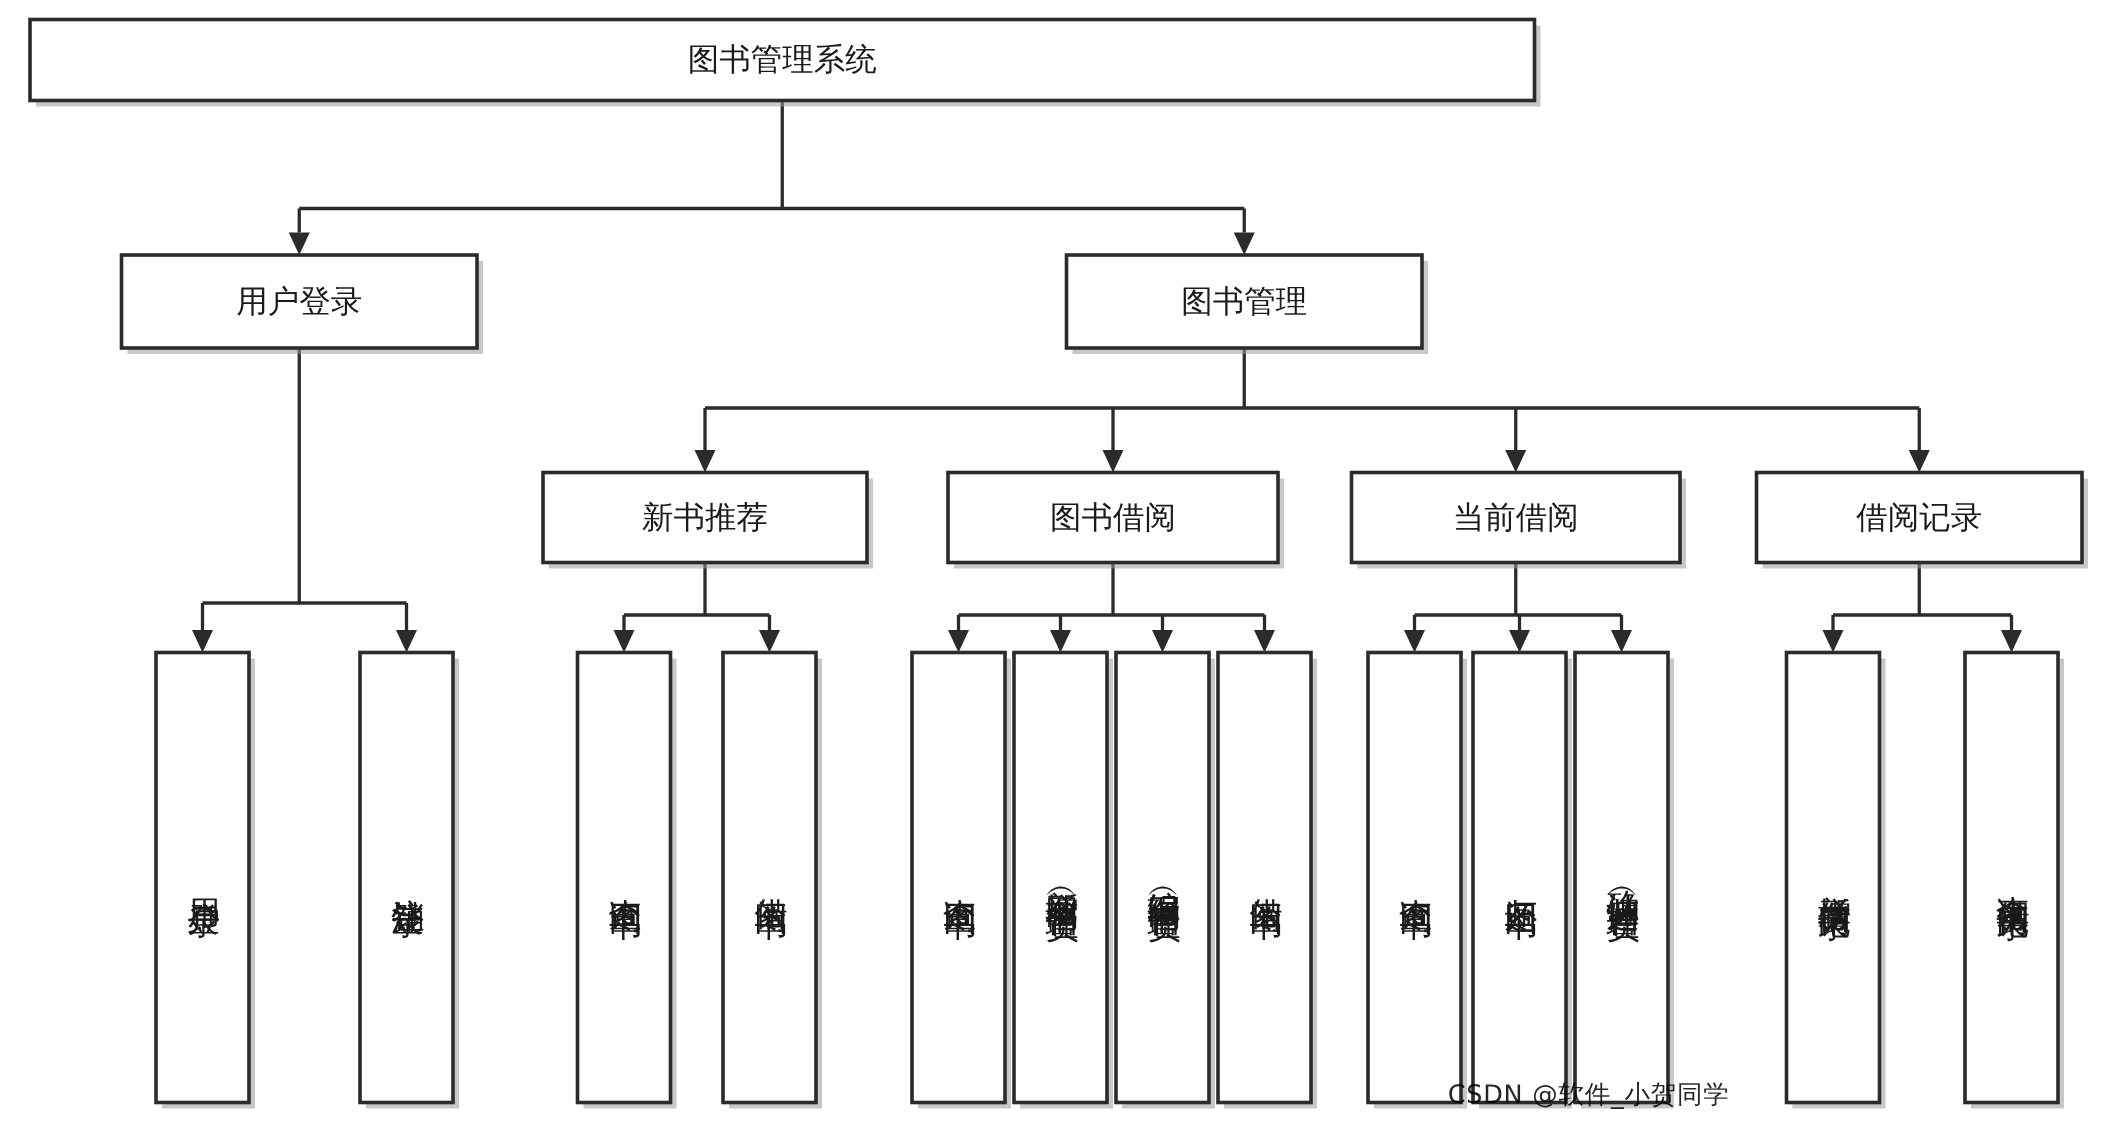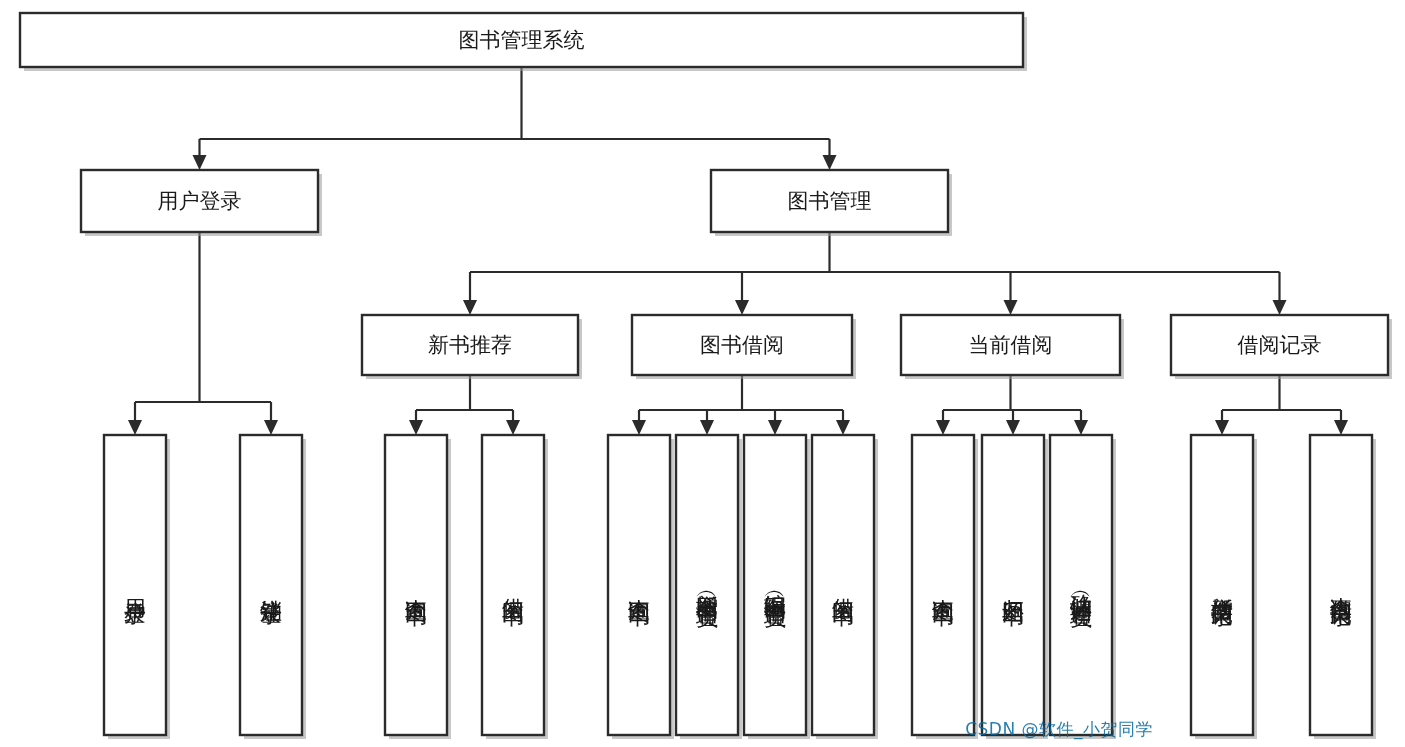--- a/index.html
+++ b/index.html
@@ -70,21 +70,21 @@
     color: #1a1a1a;
     letter-spacing: 2px;
     white-space: nowrap;
   }
   #watermark {
     position: absolute;
     right: 10px;
     bottom: 6px;
     font-family: "DejaVu Sans", "Liberation Sans", sans-serif;
     font-size: 17px;
-    color: #0369a1;
+    color: #000000;
     opacity: 0.85;
     letter-spacing: 0.5px;
     white-space: nowrap;
   }
 </style>
 </head>
 <body>
 
 <div id="diagram-root">
 

